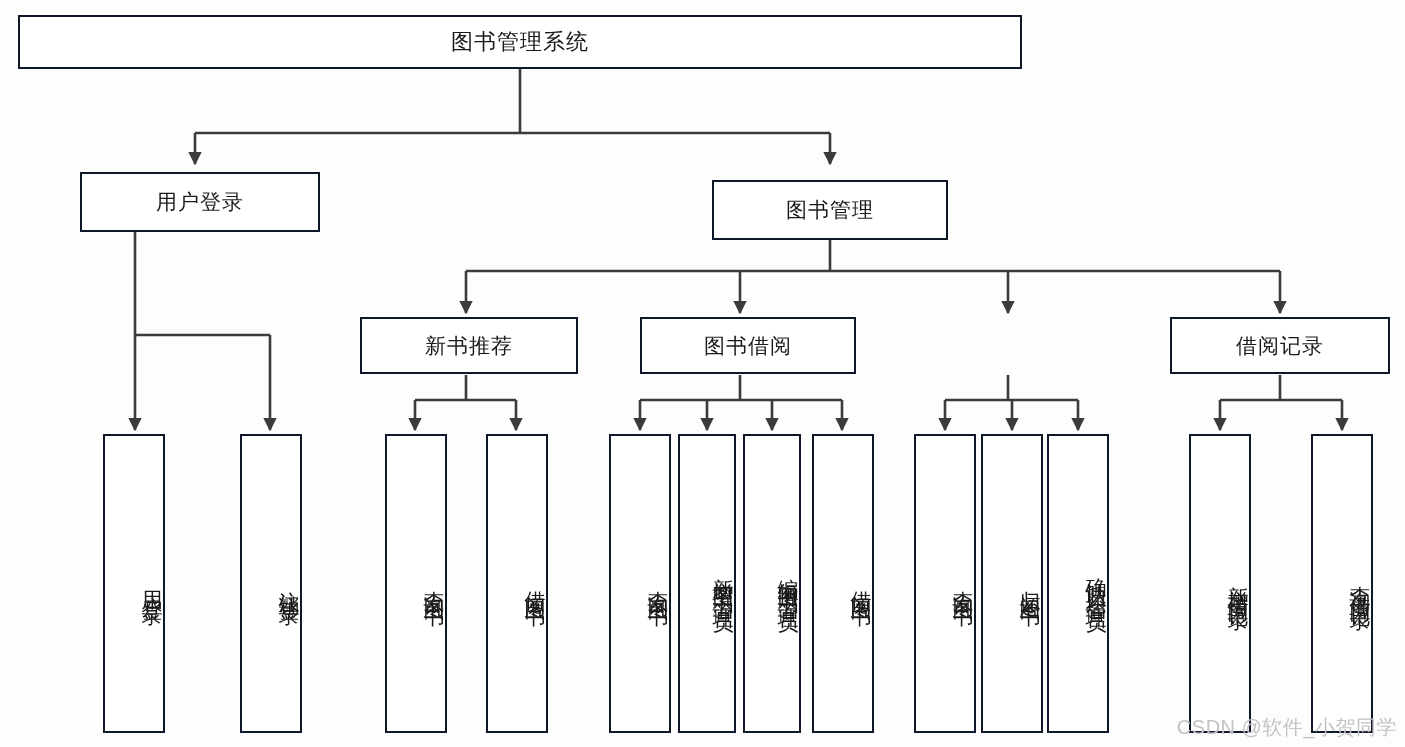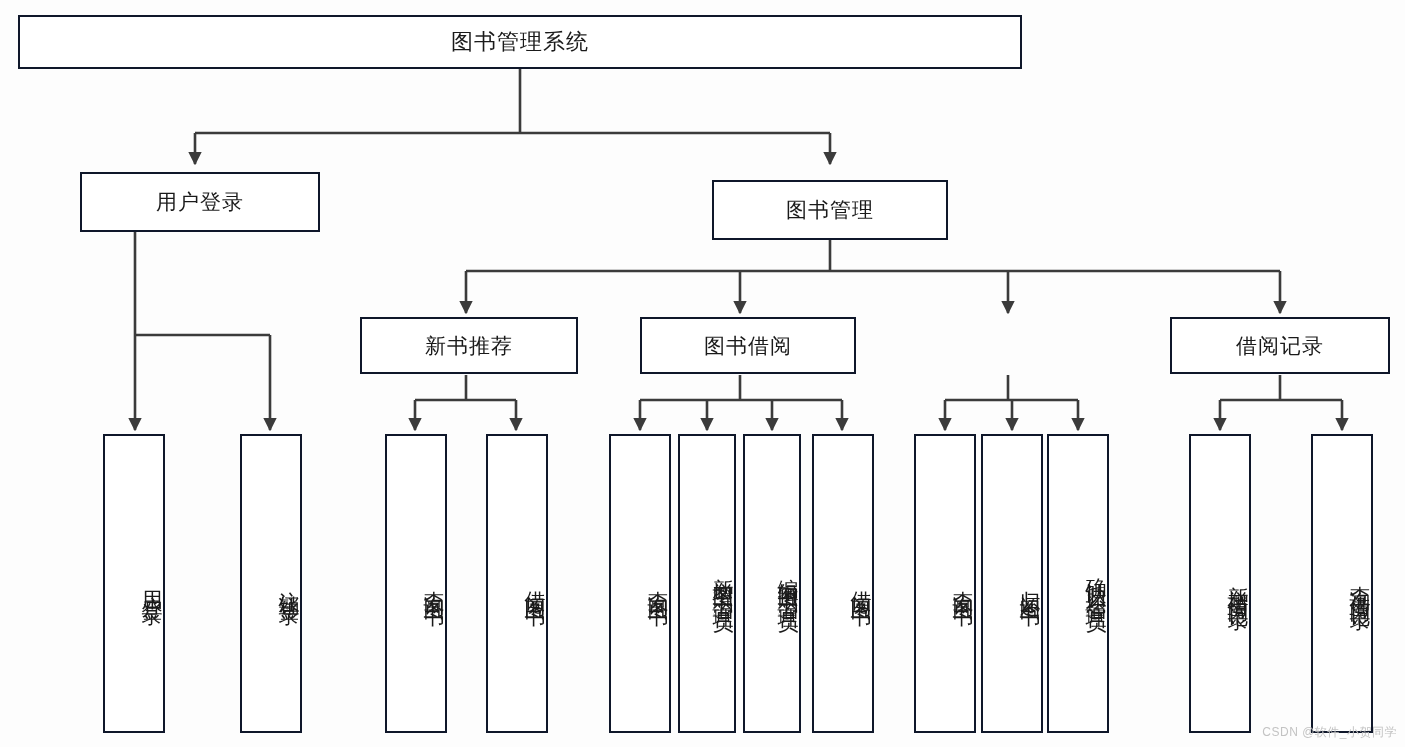--- a/index.html
+++ b/index.html
@@ -53,21 +53,21 @@
     display: block;
     white-space: pre-line;
   }
   #root-node {
     font-size: 22px;
   }
   #watermark {
     position: absolute;
     right: 8px;
     bottom: 6px;
-    font-size: 12px;
+    font-size: 20px;
     color: #c3c3c3;
     letter-spacing: 0.5px;
     white-space: nowrap;
     user-select: none;
   }
 </style>
 </head>
 <body>
 
 <div id="canvas">

